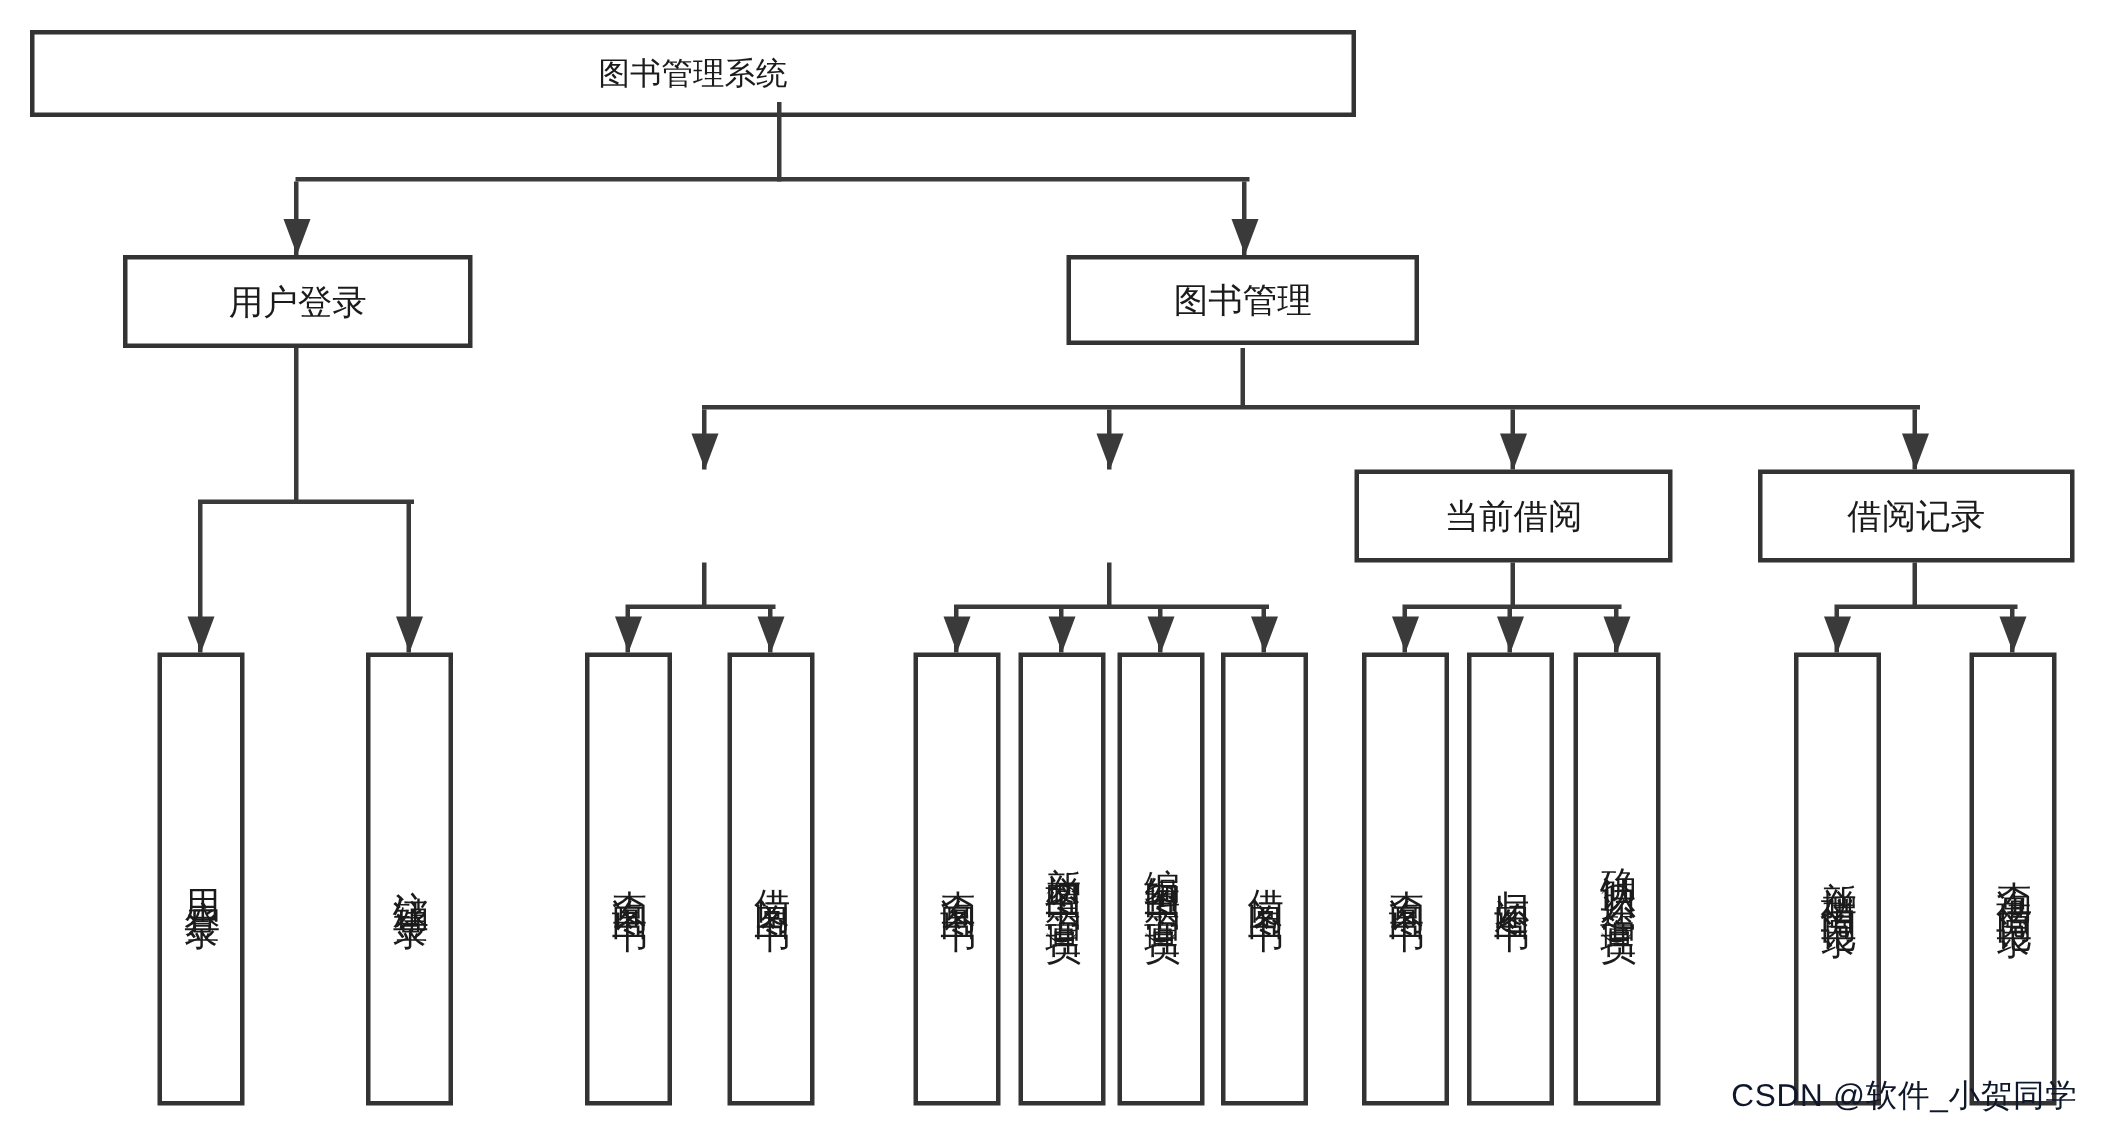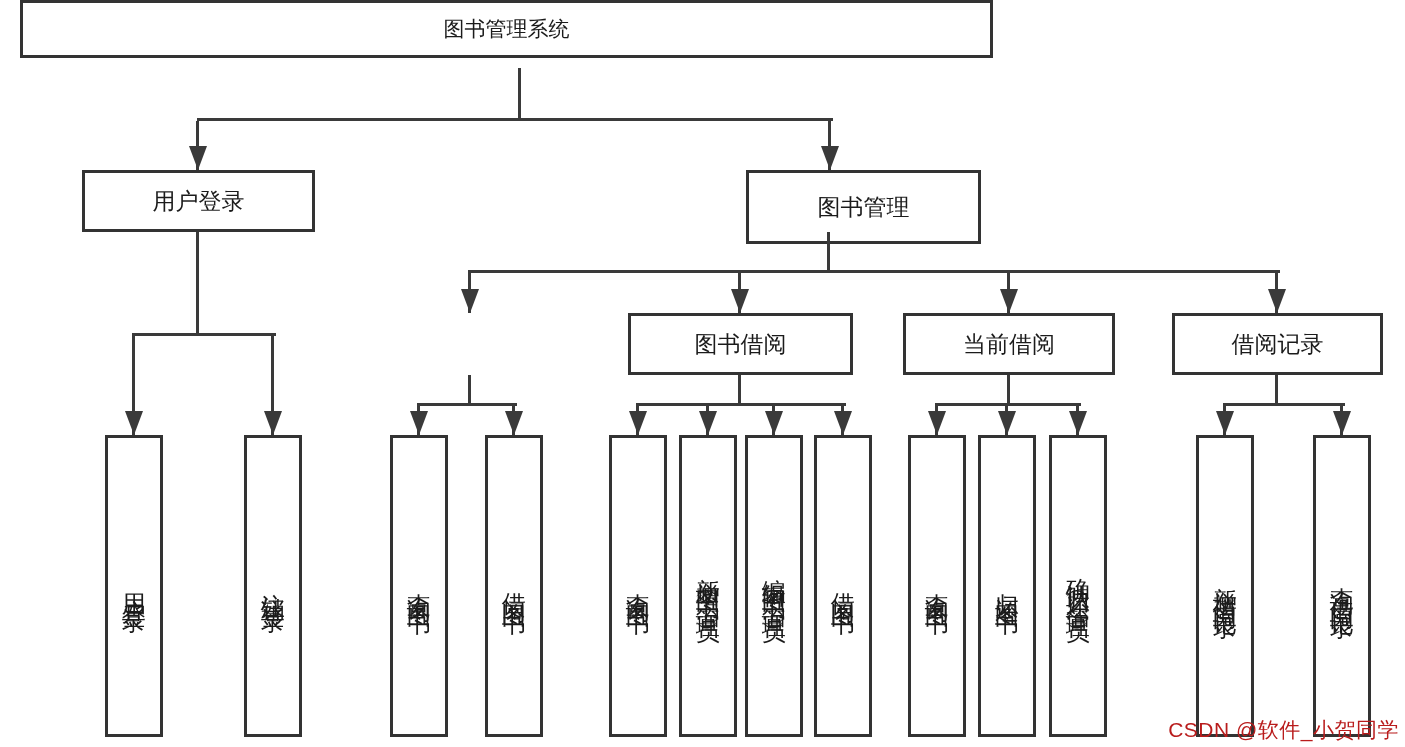--- a/index.html
+++ b/index.html
@@ -12,42 +12,39 @@
   .box span{white-space:nowrap;}
   .leaf span{writing-mode:vertical-rl;text-orientation:mixed;font-size:24px;
              letter-spacing:6px;line-height:1.15;}
   .vline,.hline{position:absolute;background:#3a3a3a;}
   .vline{width:3px;}
   .hline{height:3px;}
   .arrow{position:absolute;width:3px;background:#3a3a3a;}
   .arrow::after{content:"";position:absolute;bottom:0;left:50%;transform:translateX(-50%);
                 width:0;height:0;border-style:solid;border-color:transparent;
                 border-width:24px 9px 0 9px;border-top-color:#3a3a3a;}
-  .watermark{position:absolute;right:6px;bottom:3px;font-size:21px;color:#b91c1c;
+  .watermark{position:absolute;right:20px;bottom:3px;font-size:21px;color:#0f172a;
              letter-spacing:0.5px;}
 </style>
 </head>
 <body>
 
 <div class="stage">
 
-  <div class="box root" style="left:20px;top:0;width:973px;height:58px">
+  <div class="box root" style="left:20px;top:20px;width:884px;height:58px">
     <span>图书管理系统</span>
   </div>
 
   <div class="box hnode" style="left:82px;top:170px;width:233px;height:62px">
     <span>用户登录</span>
   </div>
-  <div class="box hnode" style="left:746px;top:170px;width:235px;height:74px">
+  <div class="box hnode" style="left:711px;top:170px;width:235px;height:60px">
     <span>图书管理</span>
   </div>
 
-  <div class="box hnode" style="left:628px;top:313px;width:225px;height:62px">
-    <span>图书借阅</span>
-  </div>
   <div class="box hnode" style="left:1172px;top:313px;width:211px;height:62px">
     <span>借阅记录</span>
   </div>
   <div class="box hnode" style="left:903px;top:313px;width:212px;height:62px">
     <span>当前借阅</span>
   </div>
 
   <div class="box leaf" style="left:105px;top:435px;width:58px;height:302px">
     <span>用户登录</span>
   </div>

